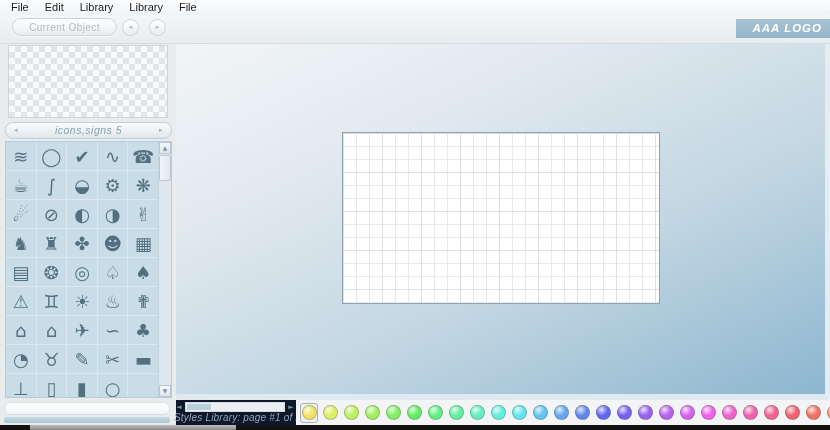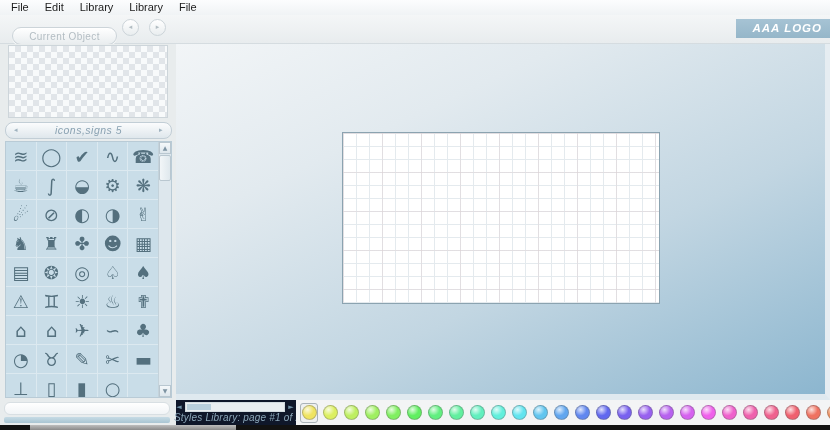--- a/index.html
+++ b/index.html
@@ -22,21 +22,21 @@
     background:linear-gradient(#f4f6f7,#e8ecee);
     border-bottom:1px solid #d5dce0;
   }
   .pill {
     position:absolute; border:1px solid #ccd4d9; border-radius:10px;
     background:linear-gradient(#ffffff,#e9edef);
     color:#b3bdc3; text-align:center;
     box-shadow:0 1px 1px rgba(255,255,255,.9), inset 0 1px 0 #fff;
     font-size:10px; letter-spacing:.4px;
   }
-  .current-object { left:12px; top:3px; width:105px; height:18px; line-height:17px;margin-top:9px; }
+  .current-object { left:12px; top:3px; width:105px; height:18px; line-height:17px; }
   .round-btn {
     position:absolute; top:4px; width:17px; height:17px; border-radius:50%;
     border:1px solid #ccd4d9; background:linear-gradient(#ffffff,#e9edef);
     color:#b3bdc3; font-size:7px; line-height:15px; text-align:center;
     font-family:"DejaVu Sans", sans-serif;
   }
   .prev-obj { left:122px; } .next-obj { left:149px; }
   .tb-group { position:absolute; left:177px; top:4px; display:flex; gap:6px; }
   .pill-btn {
     height:17px; line-height:15px; padding:0 15px;

